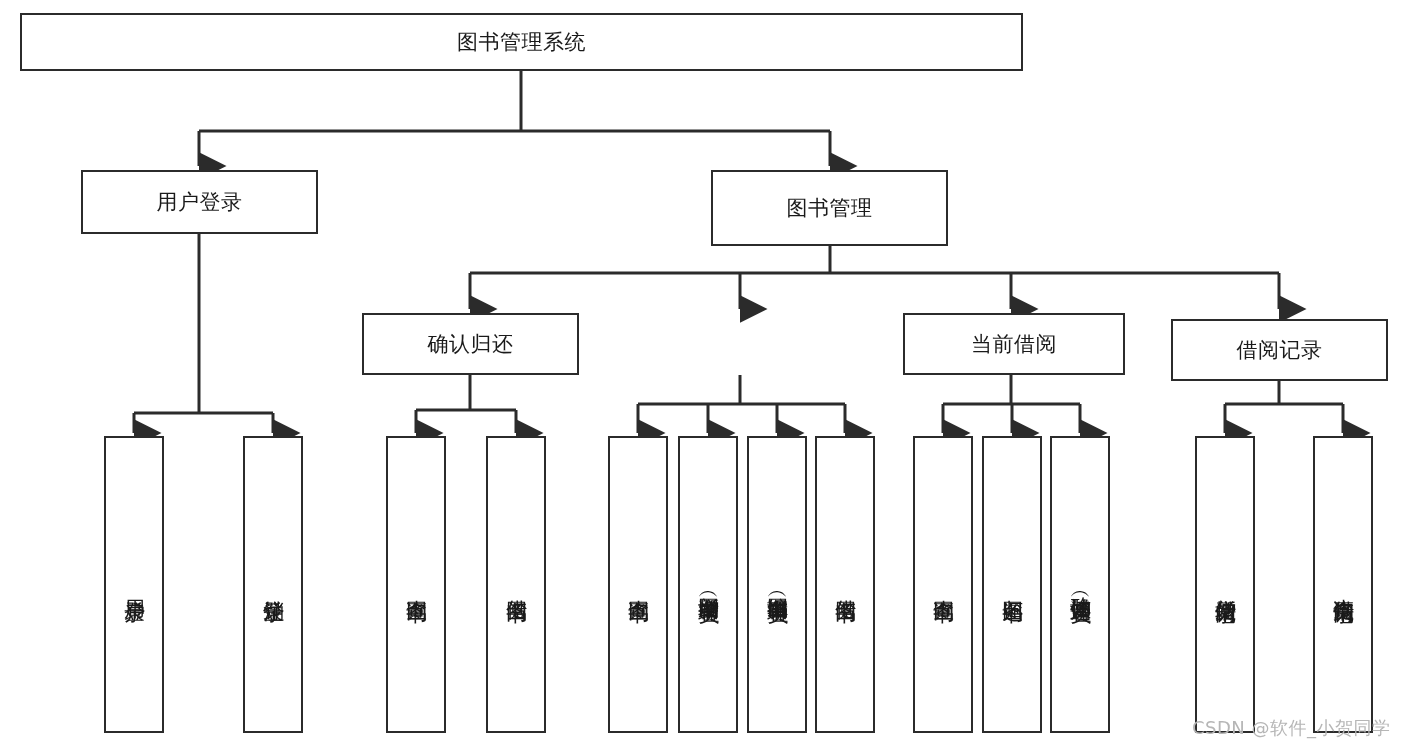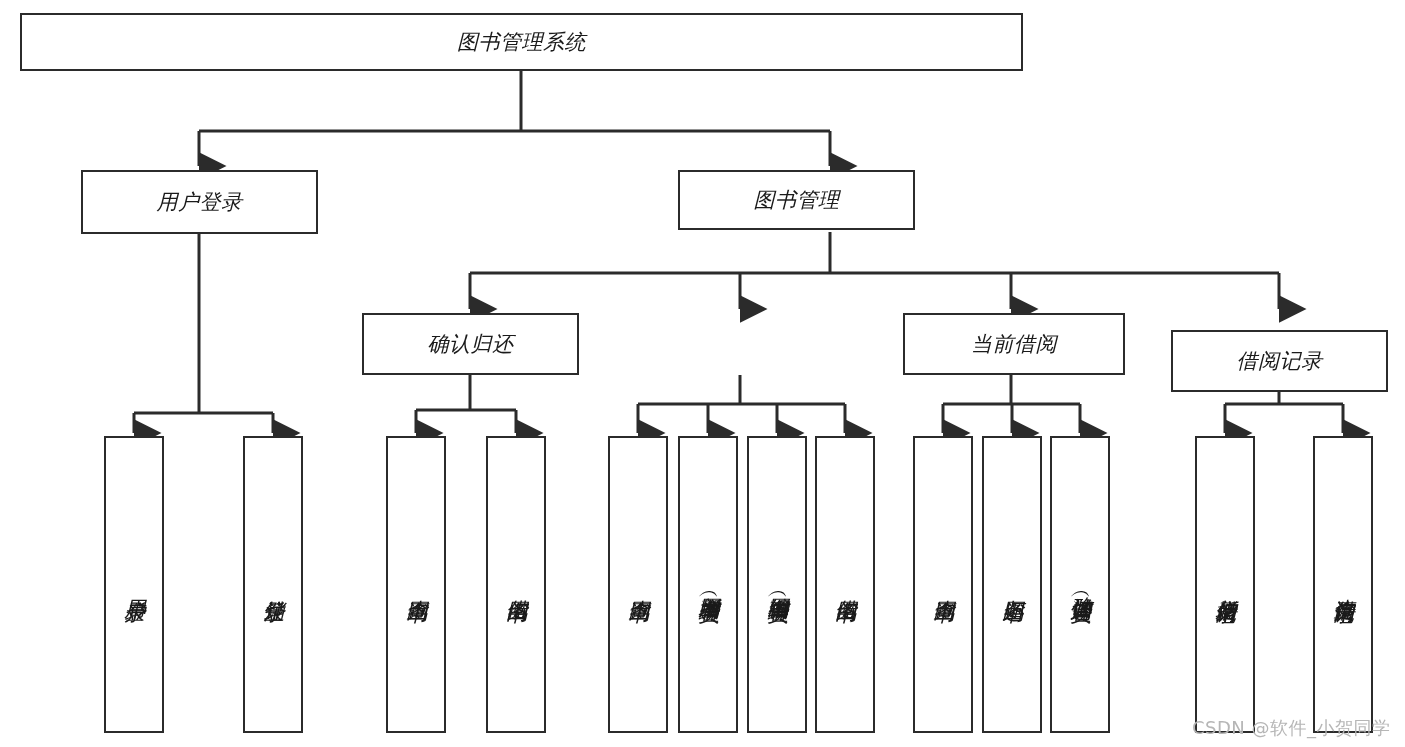--- a/index.html
+++ b/index.html
@@ -31,21 +31,20 @@
     display: flex;
     align-items: center;
     justify-content: center;
     color: #1a1a1a;
   }
   .node .label {
     display: block;
     text-align: center;
     line-height: 1.18;
     letter-spacing: 0.5px;
-    font-style: italic;
   }
   .node.horiz .label {
     font-size: 21px;
   }
   .node.vert {
     align-items: center;
     justify-content: center;
   }
   .node.vert .label {
     writing-mode: vertical-rl;
@@ -139,31 +138,31 @@
     </g>
   </svg>
 
   <div class="node horiz" style="left:20px; top:13px; width:1003px; height:58px;">
     <span class="label">图书管理系统</span>
   </div>
 
   <div class="node horiz" style="left:81px; top:170px; width:237px; height:64px;">
     <span class="label">用户登录</span>
   </div>
-  <div class="node horiz" style="left:678px; top:170px; width:237px; height:60px;">
+  <div class="node horiz" style="left:711px; top:170px; width:237px; height:76px;">
     <span class="label">图书管理</span>
   </div>
 
   <div class="node horiz" style="left:362px; top:313px; width:217px; height:62px;">
     <span class="label">确认归还</span>
   </div>
   <div class="node horiz" style="left:903px; top:313px; width:222px; height:62px;">
     <span class="label">当前借阅</span>
   </div>
-  <div class="node horiz" style="left:1171px; top:330px; width:217px; height:62px;">
+  <div class="node horiz" style="left:1171px; top:319px; width:217px; height:62px;">
     <span class="label">借阅记录</span>
   </div>
 
   <div class="node vert" style="left:104px; top:436px; width:60px; height:297px;">
     <span class="label">用户登录</span>
   </div>
   <div class="node vert" style="left:243px; top:436px; width:60px; height:297px;">
     <span class="label">注销登录</span>
   </div>
   <div class="node vert" style="left:386px; top:436px; width:60px; height:297px;">

